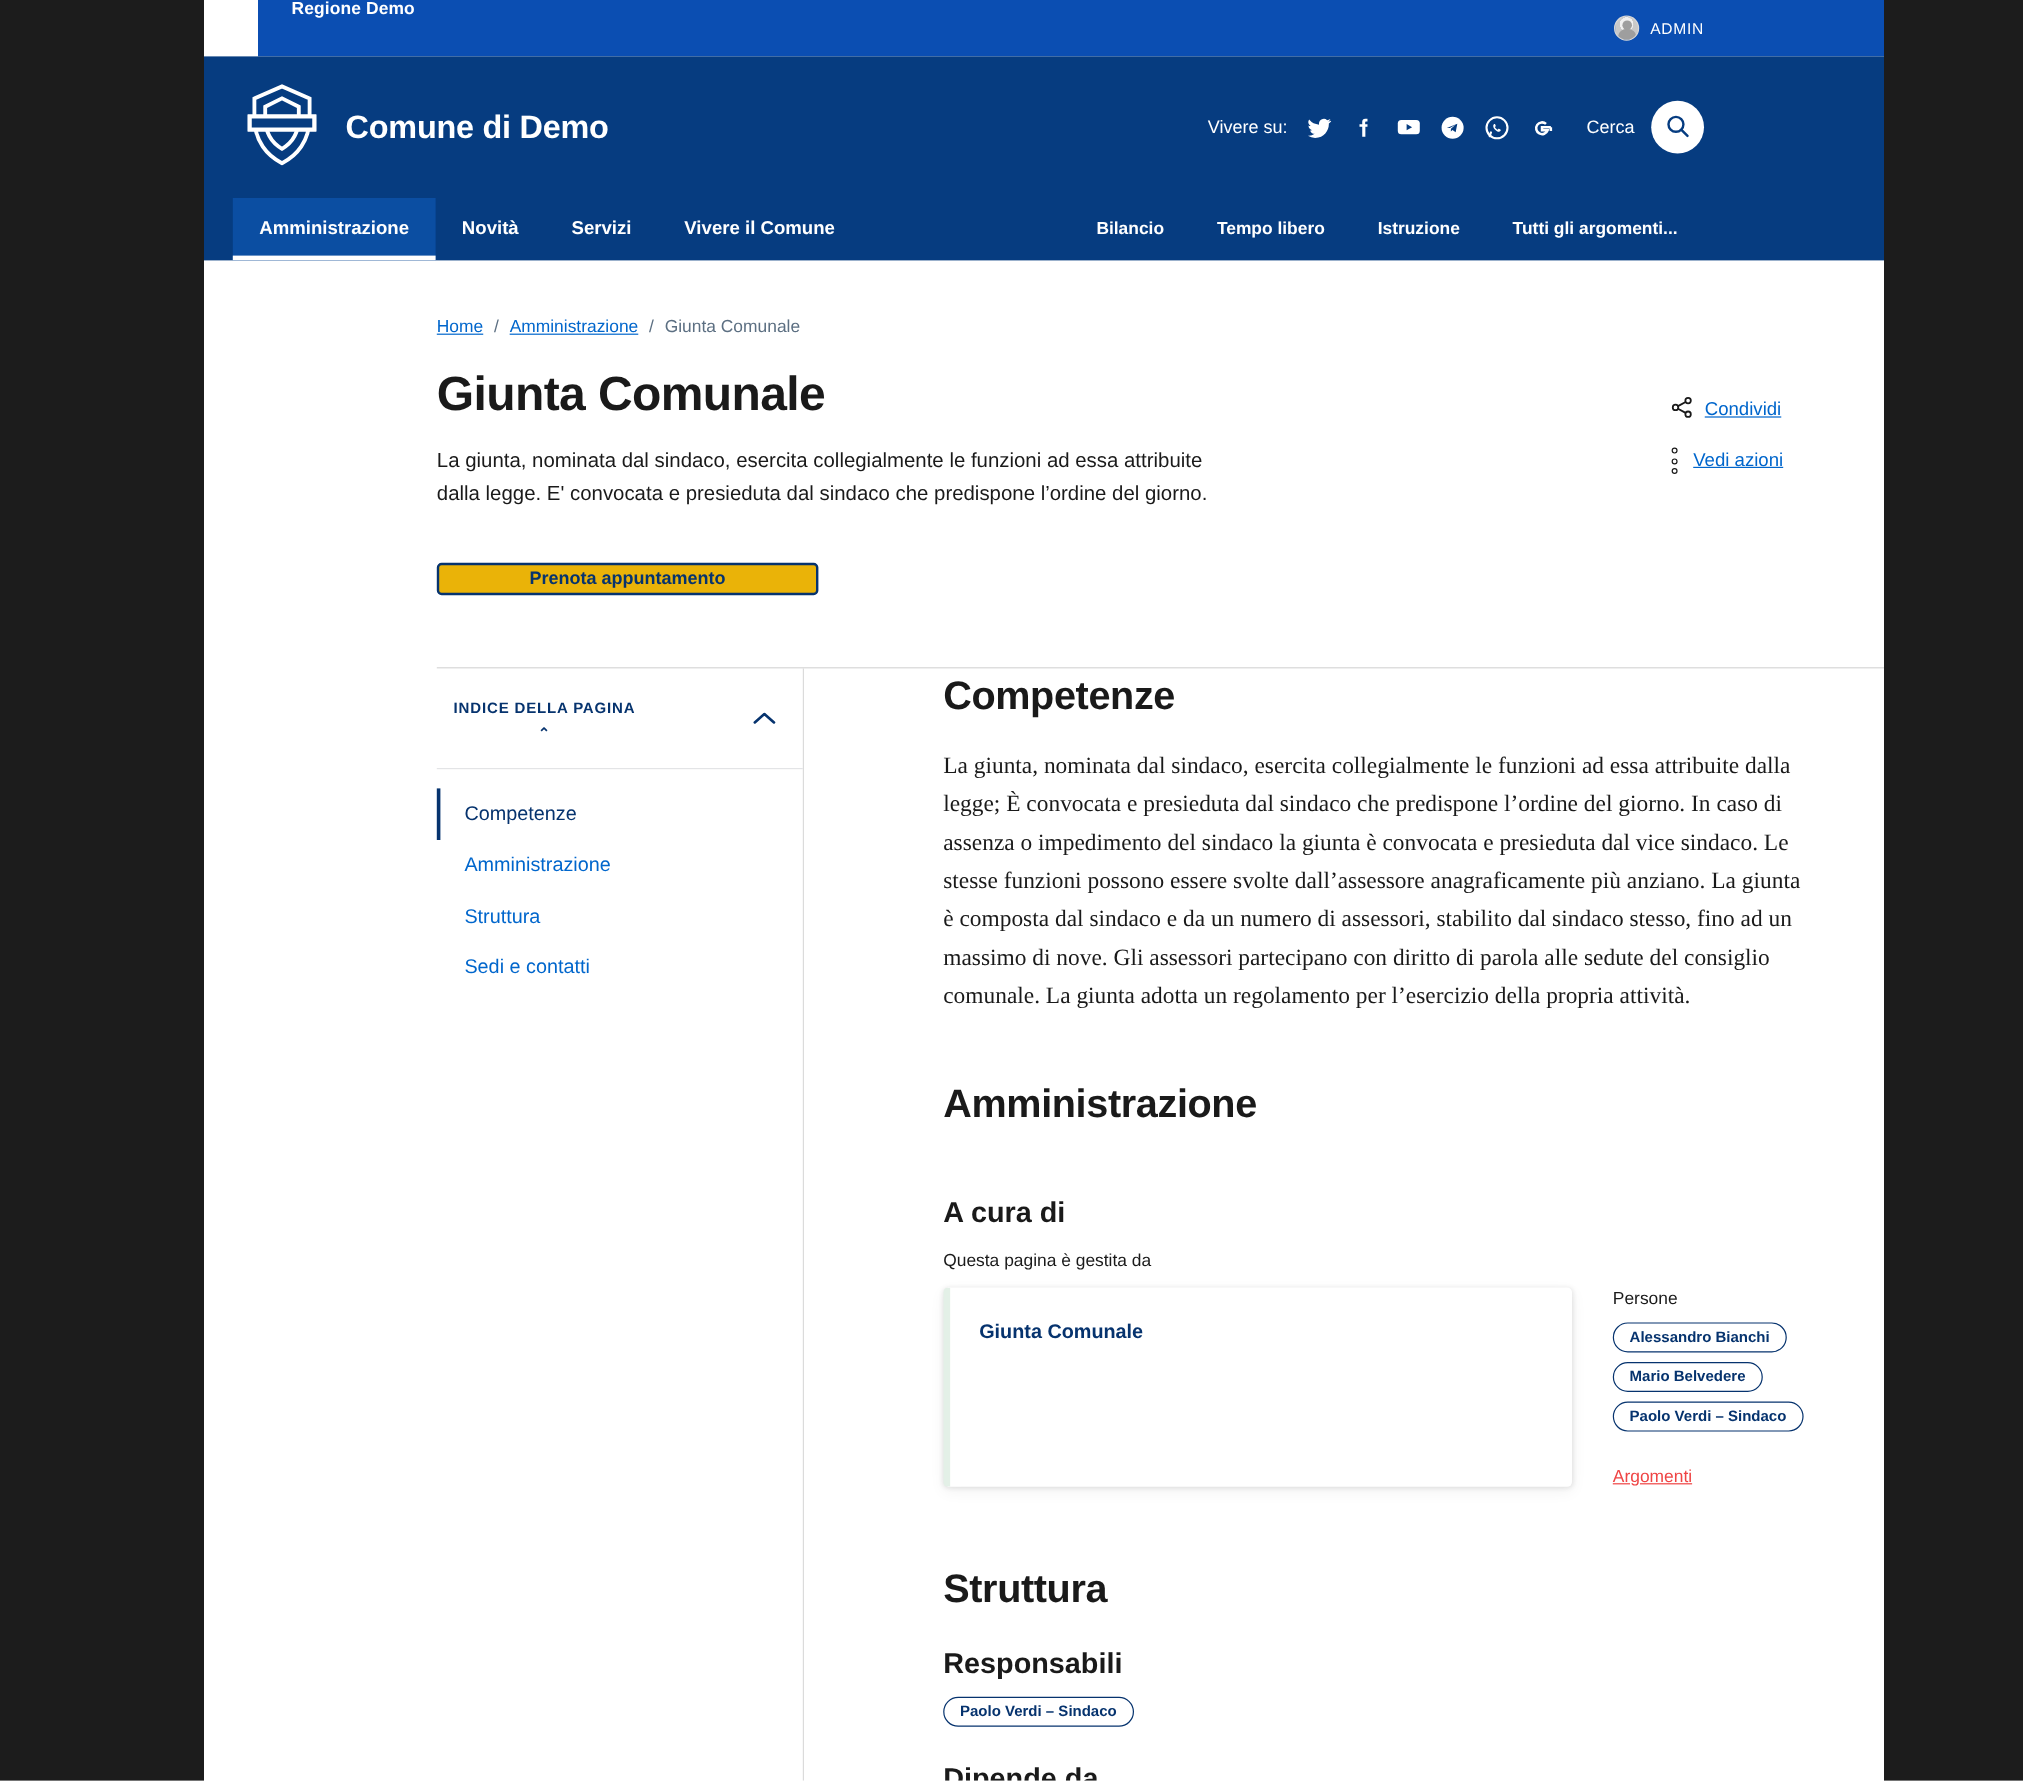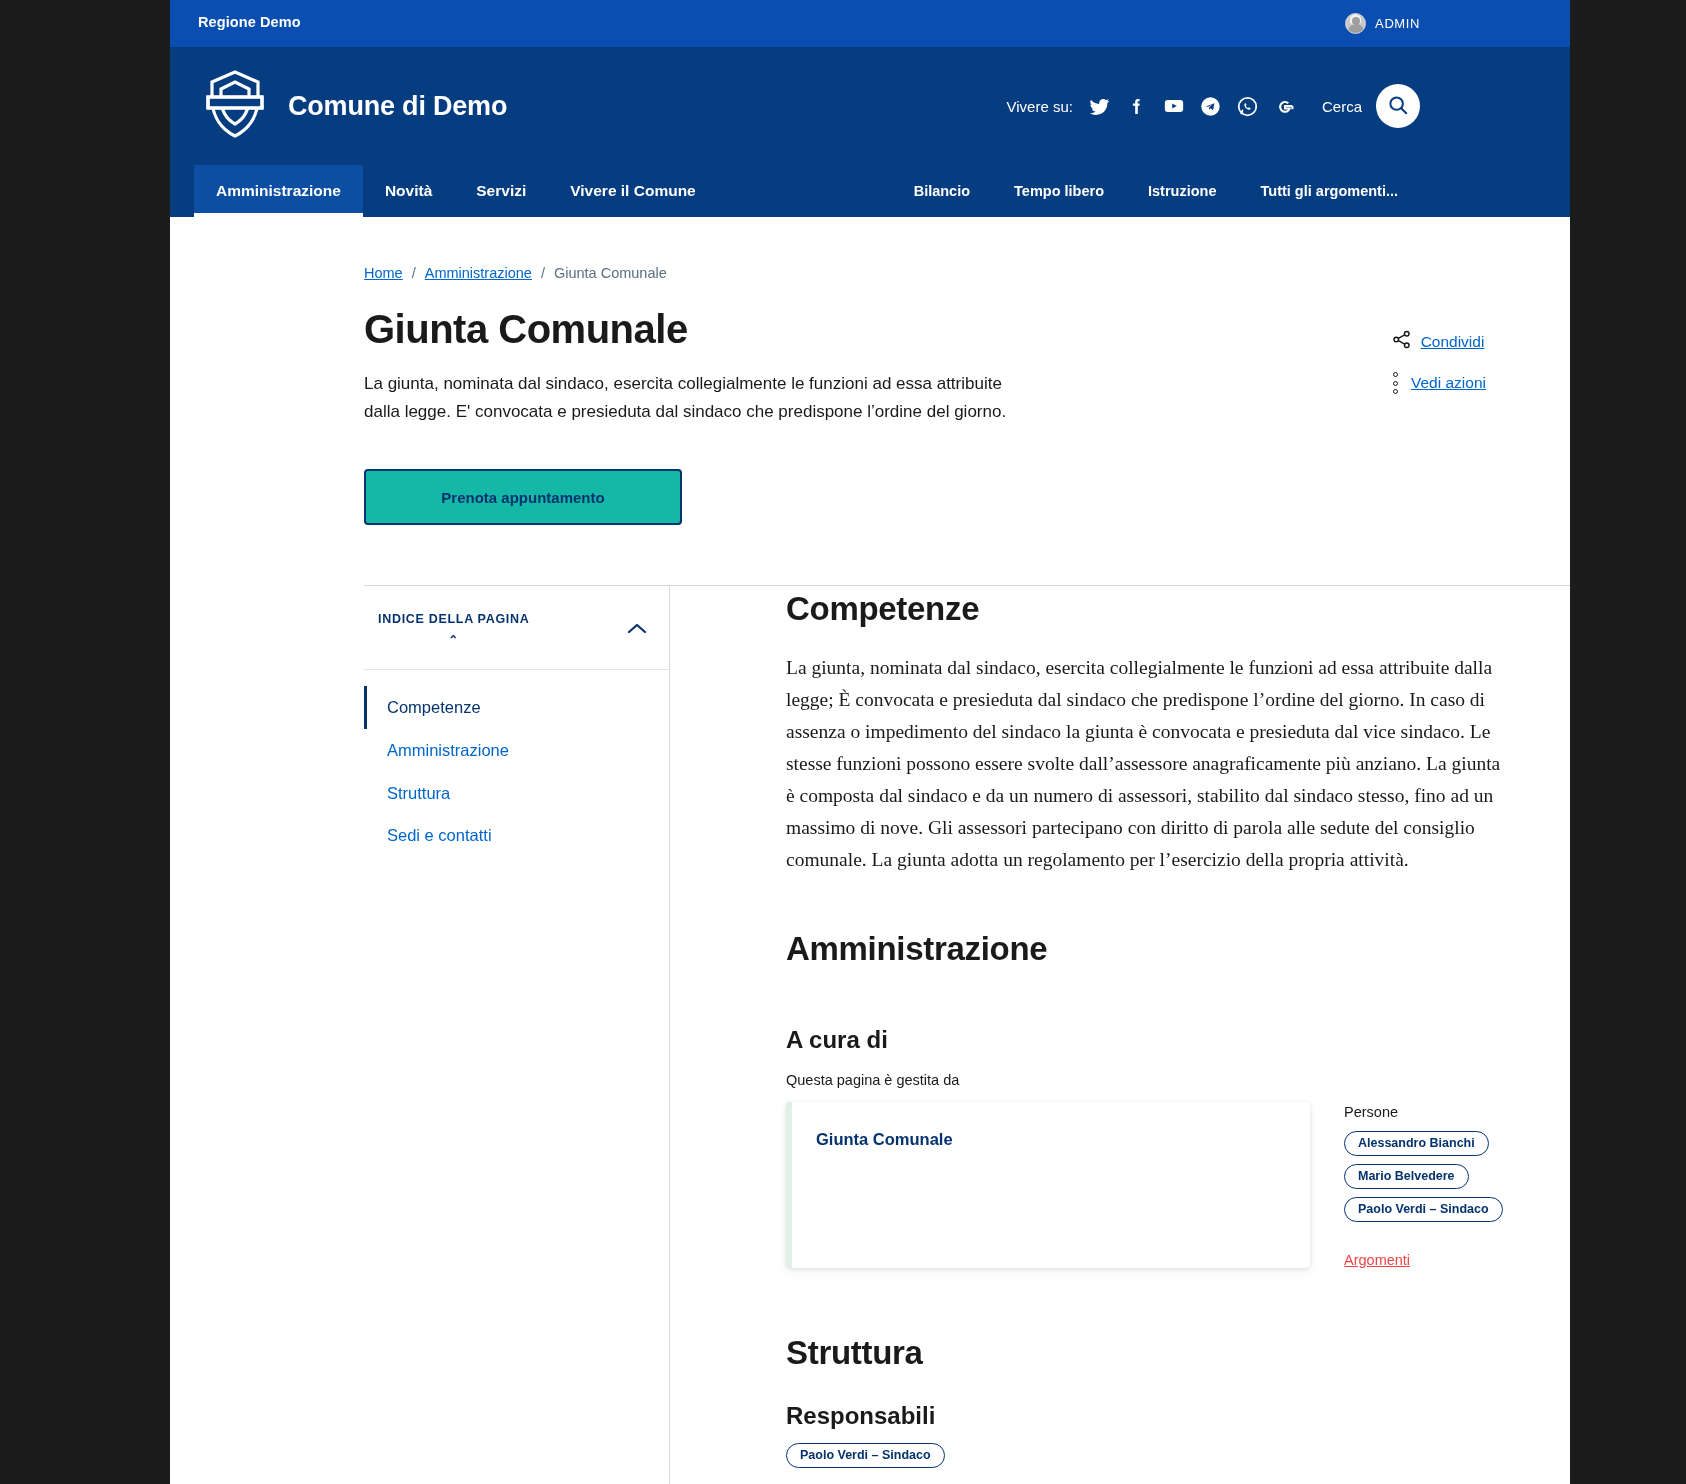--- a/index.html
+++ b/index.html
@@ -19,22 +19,22 @@
   .frame-left { left:0; }
   .frame-right { right:0; width:116px; }
 
   .viewport {
     position:absolute; left:170px; top:0; width:1400px; height:1484px;
     background:#ffffff; overflow:hidden;
   }
 
   
   .topbar {
-    height:47px; background:#0b4eb2; display:flex; align-items:center;
-    padding:0 0 4px 28px; position:relative;
+    height:47px; background:#0b4eb2; display:flex; align-items:flex-start;
+    padding:0 0 4px 28px; position:relative;margin-left:45px;
   }
   .topbar-title {
     color:#ffffff; font-size:14.5px; font-weight:700; letter-spacing:.1px;
   }
   .topbar-right {
     position:absolute; right:150px; top:0; height:47px;
     display:flex; align-items:center; gap:9px;
   }
   .avatar {
     width:21px; height:21px; border-radius:50%;
@@ -107,21 +107,21 @@
   }
   .actions { display:flex; align-items:center; gap:18px; padding-top:22px;flex-direction:column; }
   .action { display:flex; align-items:center; gap:9px; }
   .action a { color:#06c; font-size:15.5px; text-decoration:underline; }
   .dots { display:flex; flex-direction:column; gap:3.5px; align-items:center; padding:0 4px; }
   .dots i { width:5px; height:5px; border-radius:50%; border:1px solid #1a1a1a; display:block; }
 
   .cta {
     margin-top:44px; display:inline-flex; align-items:center; justify-content:center;
     border:2px solid #06336e; color:#06336e; font-weight:700; font-size:15px;
-    padding:0 28px; height:56px; border-radius:4px; background:#14b8a6; cursor:pointer;
+    padding:0 28px; height:27px; border-radius:4px; background:#eab308; cursor:pointer;
     min-width:318px;
   }
 
   .hr { margin:60px 0 0 0; border-top:1px solid #d6d6d6; width:1232px; margin-left:0; }
 
   .cols { display:flex; gap:0; }
   .sidebar { width:306px; flex:0 0 306px; border-right:1px solid #dbdbdb; min-height:560px; }
   .idx-head {
     display:flex; align-items:center; justify-content:space-between;
     padding:26px 22px 22px 14px; border-bottom:1px solid #e3e4e6;

